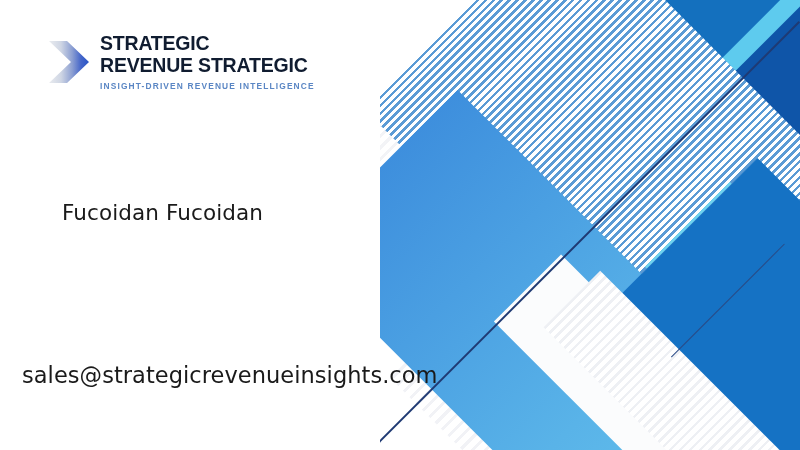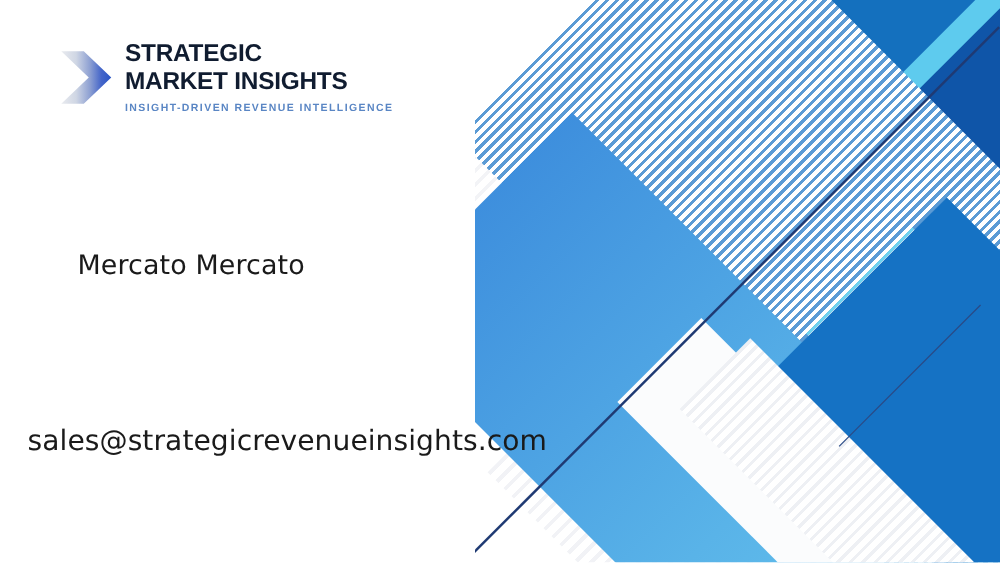--- a/index.html
+++ b/index.html
@@ -221,21 +221,21 @@
     top: 200px;
     font-family: "DejaVu Sans", sans-serif;
     font-size: 21.5px;
     color: #1a1a1a;
     letter-spacing: 0.1px;
     white-space: nowrap;
   }
   .contact-email {
     position: absolute;
     left: 22px;
-    top: 340px;
+    top: 362px;
     font-family: "DejaVu Sans", sans-serif;
     font-size: 22.5px;
     color: #1a1a1a;
     letter-spacing: 0.05px;
     white-space: nowrap;
   }
 </style>
 </head>
 <body>
 
@@ -275,22 +275,22 @@
         </pattern>
         <mask id="chevMask">
           <rect x="0" y="0" width="42" height="44" fill="#ffffff"></rect>
           <rect x="0" y="0" width="42" height="44" fill="url(#vstripe)" opacity="0.55"></rect>
         </mask>
       </defs>
       <path d="M1 1 L19 1 L41 22 L19 43 L1 43 L23 22 Z" fill="url(#chevGrad)" mask="url(#chevMask)"></path>
     </svg>
     <div class="logo-text">
       <div class="logo-line">STRATEGIC</div>
-      <div class="logo-line">MARKET INSIGHTS</div>
+      <div class="logo-line">REVENUE STRATEGIC</div>
       <div class="logo-tagline">INSIGHT-DRIVEN REVENUE INTELLIGENCE</div>
     </div>
   </div>
 
-  <div class="report-title">Mercato Mercato</div>
+  <div class="report-title">Fucoidan Fucoidan</div>
 
   <div class="contact-email">sales@strategicrevenueinsights.com</div>
 
 </div>
 
 </body></html>

